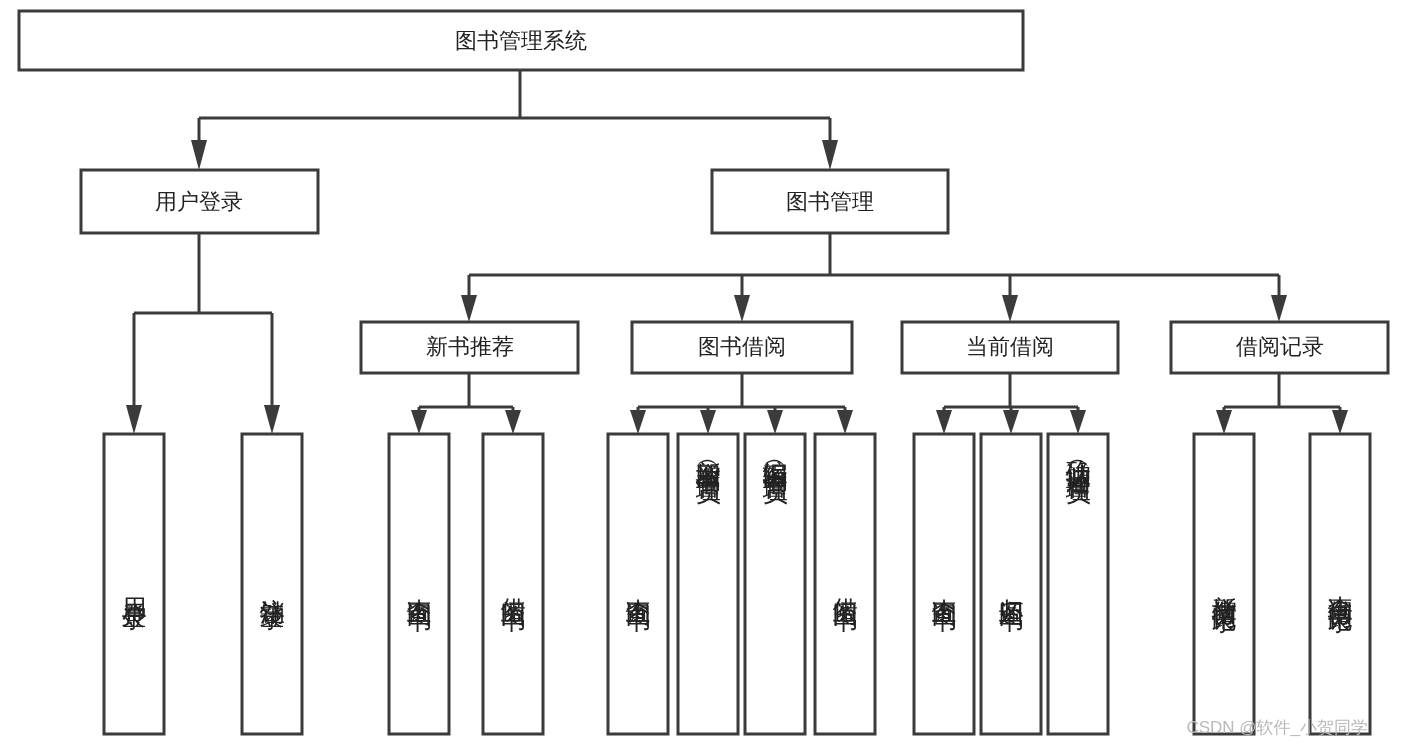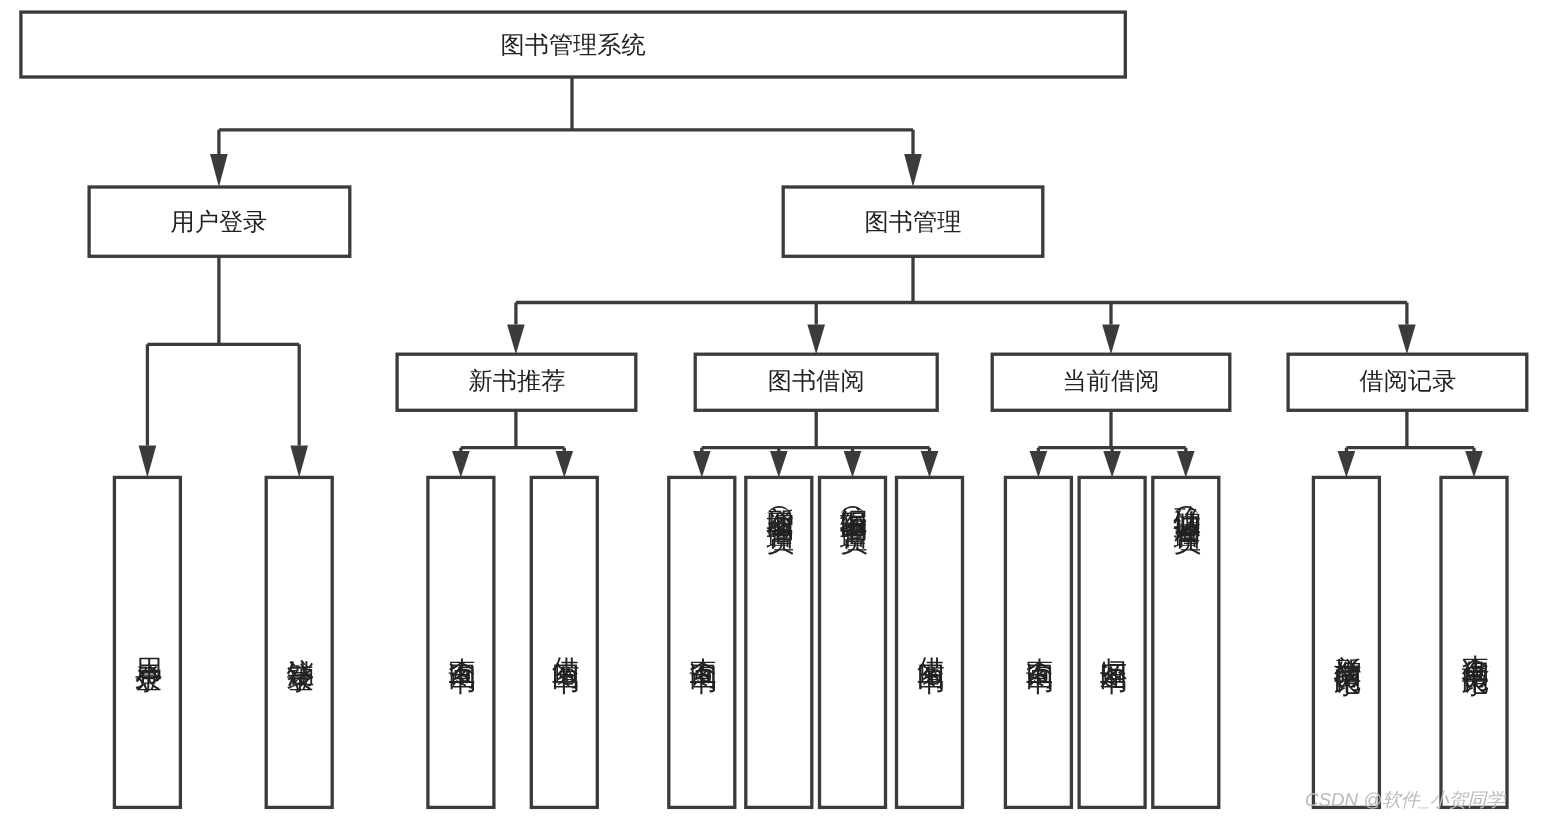--- a/index.html
+++ b/index.html
@@ -13,21 +13,21 @@
   .h-label{font-family:"Liberation Sans","DejaVu Sans",sans-serif;
            font-size:22px;fill:#222;text-anchor:middle;dominant-baseline:middle;}
   .v-label-wrap{position:absolute;display:flex;align-items:center;
                 justify-content:center;pointer-events:none;}
   .v-label{writing-mode:vertical-rl;text-orientation:upright;
            font-family:"Liberation Sans","DejaVu Sans",sans-serif;
            font-size:25px;line-height:1.18;color:#222;letter-spacing:3px;
            white-space:nowrap;}
   .watermark{position:absolute;right:12px;bottom:8px;font-size:17px;
              color:#b9b9b9;font-family:"Liberation Sans","DejaVu Sans",sans-serif;
-             white-space:nowrap;font-style:italic;}
+             white-space:nowrap;}
 </style>
 </head>
 <body>
 
 <div id="diagram-root">
 
   <svg class="flow" viewBox="0 0 1405 747">
     <defs></defs>
 
     <g>

